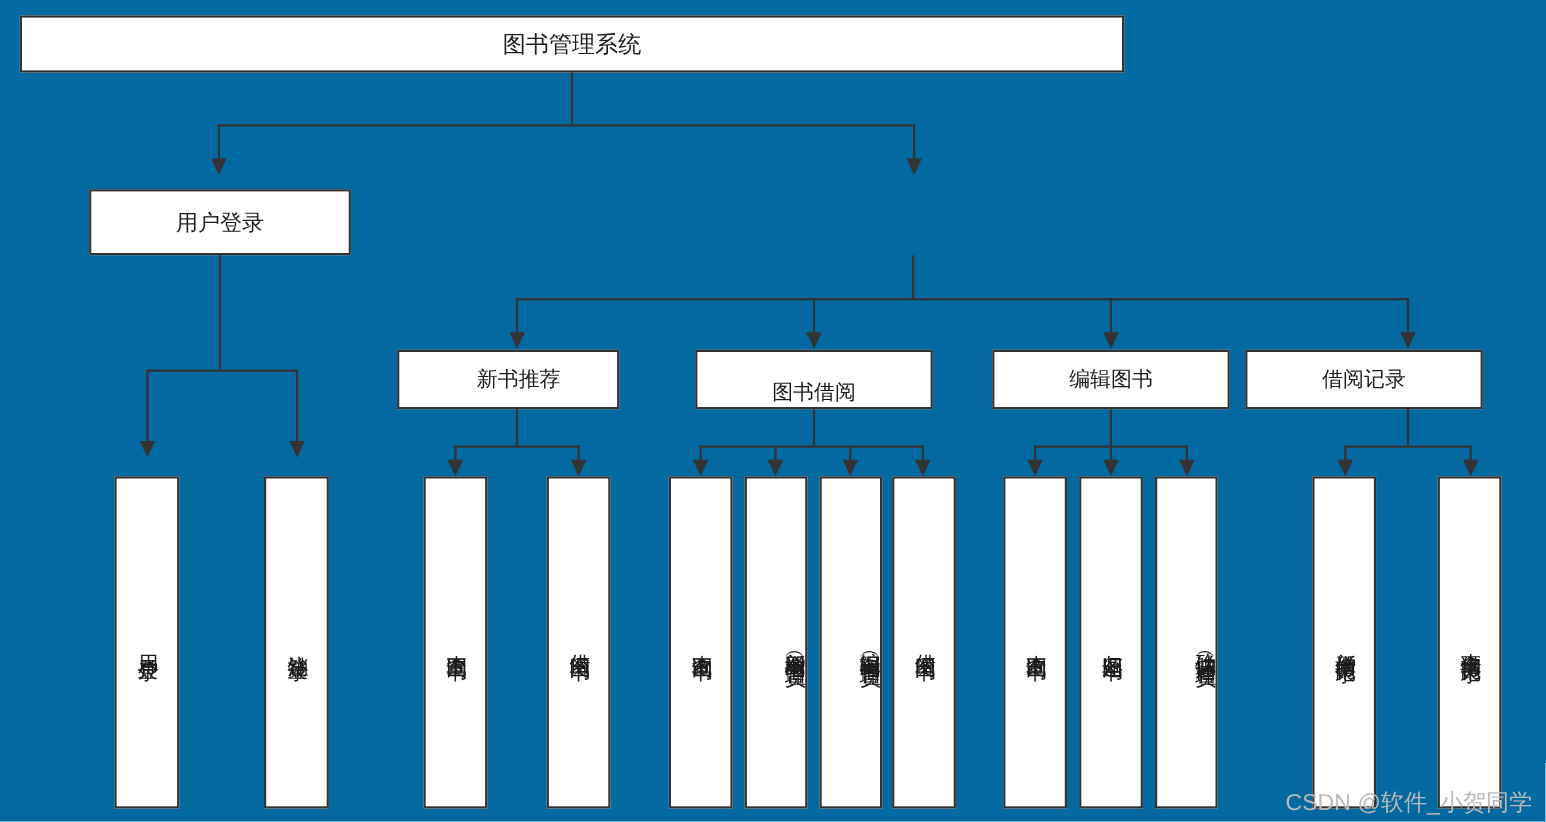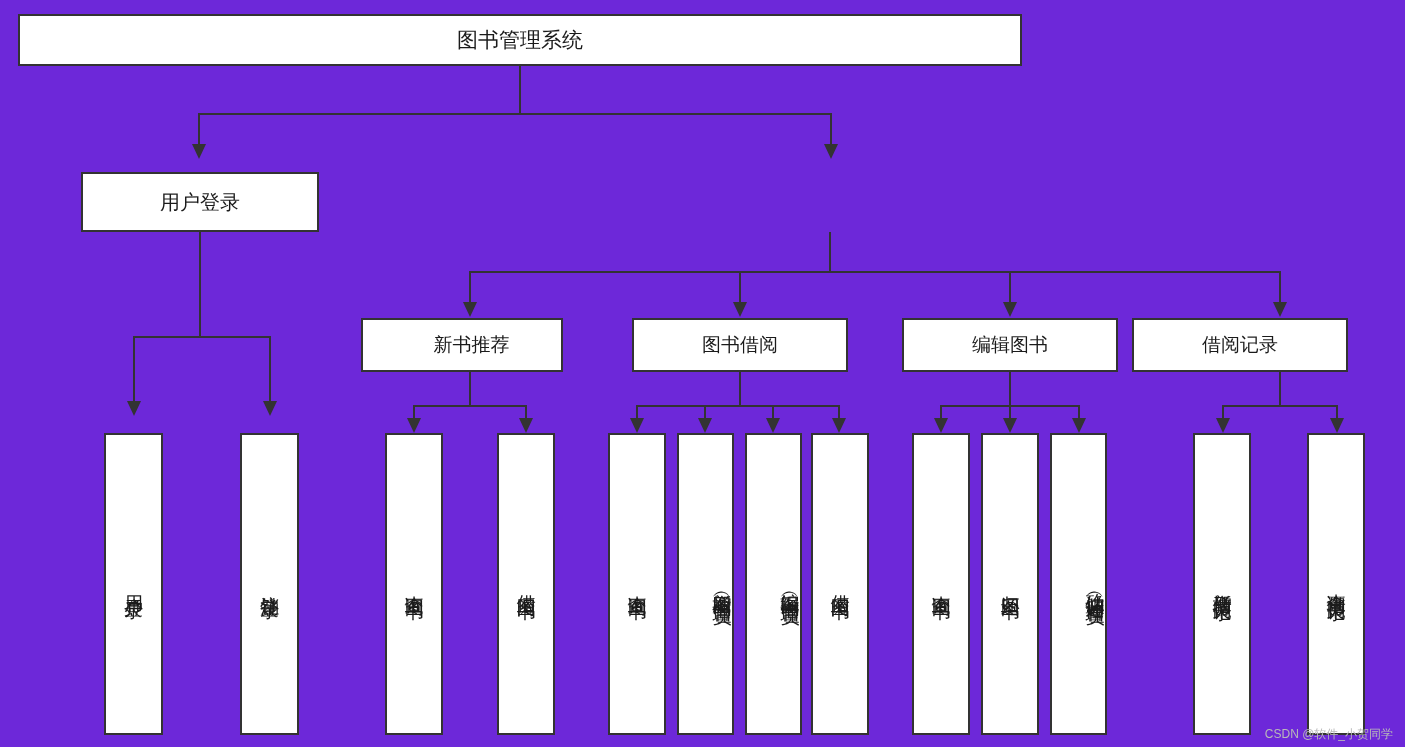--- a/index.html
+++ b/index.html
@@ -7,21 +7,21 @@
     padding: 0;
     background: #ffffff;
   }
   body {
     font-family: "Liberation Sans", "DejaVu Sans", sans-serif;
   }
   #canvas {
     position: relative;
     width: 1405px;
     height: 747px;
-    background: #6d28d9;
+    background: #0369a1;
     overflow: hidden;
   }
   
   .node {
     position: absolute;
     box-sizing: border-box;
     border: 2px solid #333333;
     background: #ffffff;
     color: #1b1b1b;
     display: flex;
@@ -71,21 +71,21 @@
     height: 0;
     border-left: 7px solid transparent;
     border-right: 7px solid transparent;
     border-top: 15px solid #333333;
   }
   
   #watermark {
     position: absolute;
     right: 12px;
     bottom: 4px;
-    font-size: 12px;
+    font-size: 21px;
     color: #b9b9b9;
     white-space: nowrap;
     pointer-events: none;
   }
 </style>
 </head>
 <body>
 
 <div id="canvas">
 
@@ -127,21 +127,21 @@
   <div class="conn-v" style="left:1009px; top:271px; width:2px; height:32px;"></div>
   <div class="arrow" style="left:1003px; top:302px;"></div>
 
   <div class="conn-v" style="left:1279px; top:271px; width:2px; height:32px;"></div>
   <div class="arrow" style="left:1273px; top:302px;"></div>
 
   <div class="node lvl3" style="left:361px; top:318px; width:202px; height:54px;padding-left:19px;">
     <span>新书推荐</span>
   </div>
 
-  <div class="node lvl3" style="left:632px; top:318px; width:216px; height:54px;">
+  <div class="node lvl3" style="left:632px; top:318px; width:216px; height:54px;align-items:flex-end;">
     <span>图书借阅</span>
   </div>
 
   <div class="node lvl3" style="left:902px; top:318px; width:216px; height:54px;">
     <span>编辑图书</span>
   </div>
 
   <div class="node lvl3" style="left:1132px; top:318px; width:216px; height:54px;">
     <span>借阅记录</span>
   </div>

